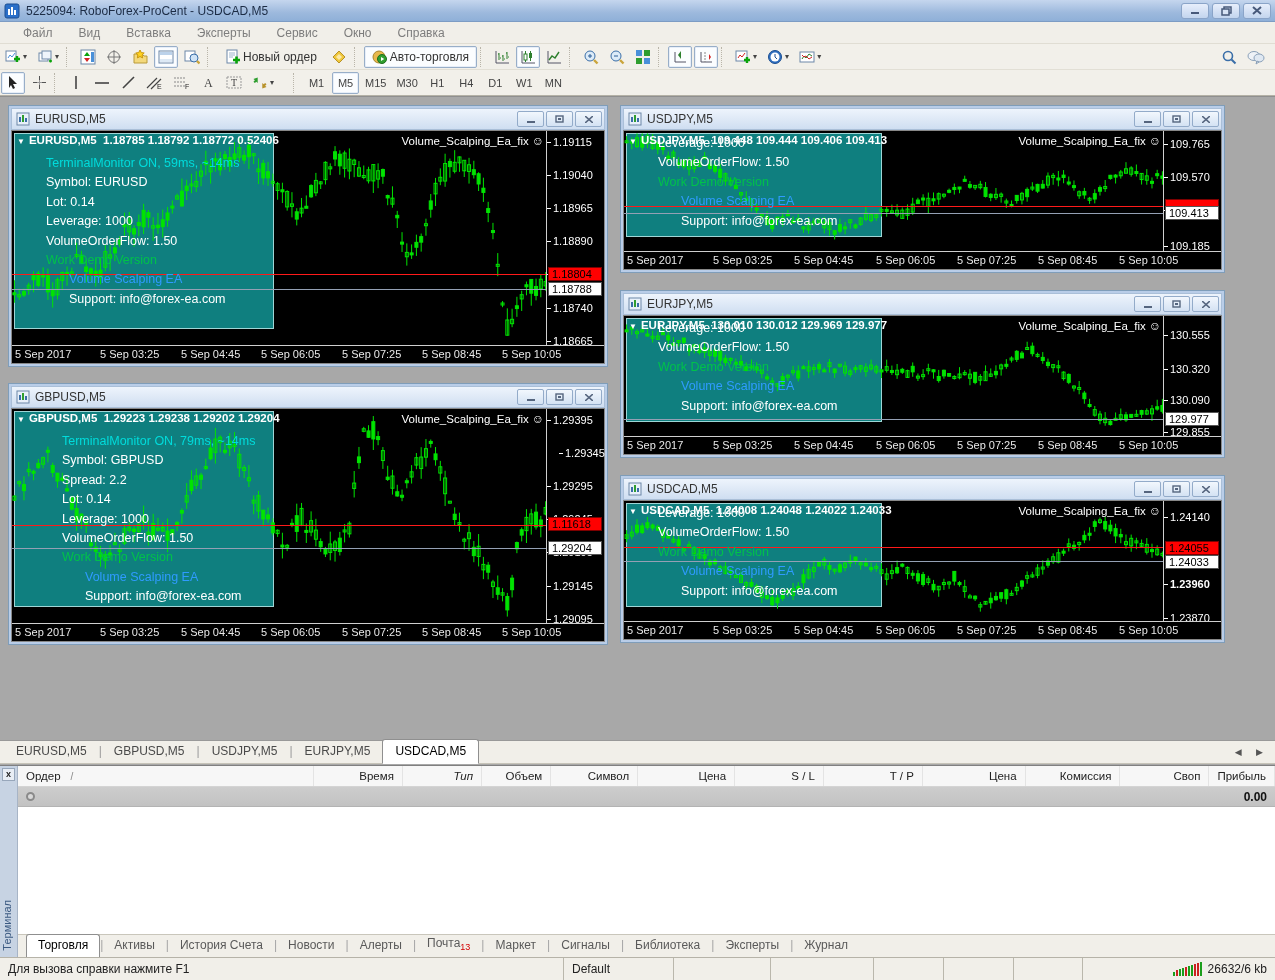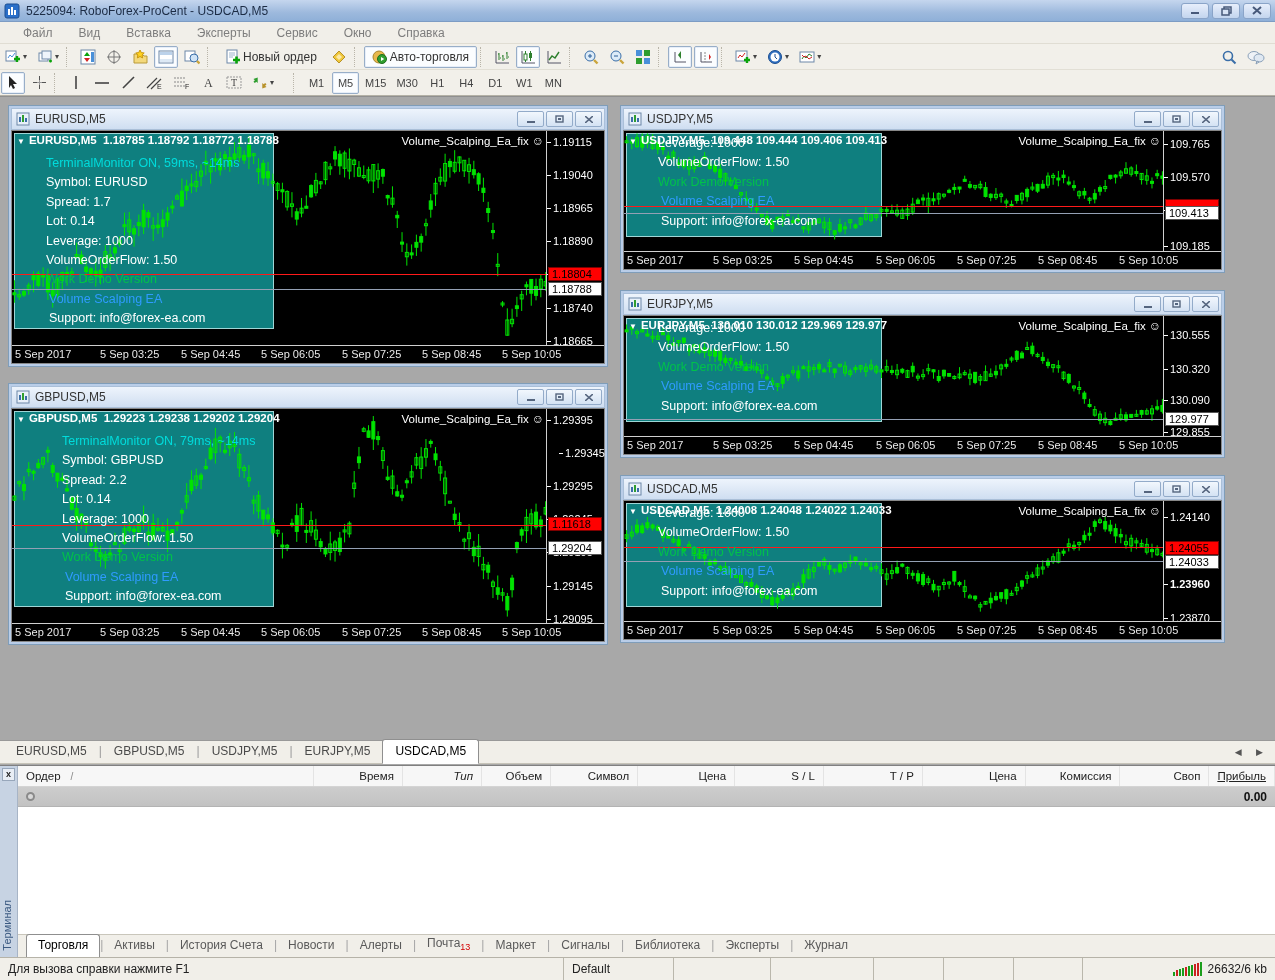--- a/index.html
+++ b/index.html
@@ -55,21 +55,21 @@
   .hline.bid { background:#94a0b4; }
   .pricebox { position:absolute; left:1px; right:2px; height:14px; line-height:13px; font-size:11px; padding-left:3px; z-index:4; }
   .pricebox.ask { background:#ff0000; color:#000; border:1px solid #7d0000; }
   .pricebox.bid { background:#fff; color:#000; border:1px solid #555; }
   .ovl-bg { position:absolute; z-index:1; background:rgba(16,138,138,0.92); border:1px solid #9fd6d6; }
   .ovl-text { position:absolute; z-index:4; }
   .ol { height:19.4px; line-height:19.4px; padding-left:32px; color:#fff; font-size:12.5px; white-space:pre; }
   .ol.cyan { color:#00dcdc; }
   .ol.green { color:#00c24a; }
   .ol.blue { color:#2f9bff; }
-  .ol.ind { padding-left:35px; }
+  .ol.ind { padding-left:55px; }
   .ohlc { position:absolute; left:5px; top:3px; z-index:5; color:#fff; font-size:11.5px; font-weight:bold; white-space:pre; }
   .ohlc .tri { font-size:8px; margin-right:4px; color:#fff; }
   .ea-label { position:absolute; right:2px; top:3px; z-index:5; color:#fff; font-size:11.5px;margin-left:12px; }
   .ea-label .smiley { margin-left:3px; font-size:12px; }
 
   
   #charttabs { position:absolute; left:0; top:740px; width:1275px; height:24px; background:#f1efe9;
     border-top:1px solid #999; border-bottom:1px solid #c6c3b8; display:flex; align-items:flex-end; padding:0 4px; }
   .ctab { color:#4a4a4a; font-size:12px; padding:4px 12px 5px; position:relative; }
   .ctab-sep { color:#9a9a9a; padding-bottom:5px; }
@@ -81,21 +81,21 @@
   #terminal { position:absolute; left:0; top:765px; width:1275px; height:192px; background:#fff; border-top:1px solid #808080; }
   #term-strip { position:absolute; left:0; top:0; width:18px; height:100%; background:#c7d3e3; border-right:1px solid #a7b4c6; }
   #term-close { position:absolute; top:2px; left:2px; width:13px; height:13px; background:#e9eef5; border:1px solid #98a7bb;
     color:#222; font-size:9px; line-height:11px; text-align:center; font-weight:bold; }
   #term-vlabel { position:absolute; bottom:6px; left:1px; writing-mode:vertical-rl; transform:rotate(180deg);
     color:#3c5a82; font-size:11px; }
   #term-main { position:absolute; left:18px; top:0; right:0; bottom:0; }
   #term-header { height:21px; display:flex; background:#f7f7f7; border-bottom:1px solid #d4d4d4; }
   .th-cell { height:100%; padding:4px 8px 0; font-size:11.5px; color:#222; border-right:1px solid #e4e4e4; white-space:nowrap; }
   .th-right { text-align:right; }
-  .th-flex { flex:1;text-decoration:underline; }
+  .th-flex { flex:1; }
   .sort-mark { color:#888; margin-left:10px; font-size:10px; }
   #balance-row { height:20px; background:linear-gradient(#cdcdcd,#c2c2c2); display:flex; align-items:center;
     padding:0 8px; border-bottom:1px solid #b3b3b3; font-weight:bold; font-size:12px; color:#111; }
   .bal-ico { width:9px; height:9px; border:2px solid #8a8a8a; border-radius:50%; margin-right:7px; background:#d8d8d8; }
   #balance-text { white-space:pre; }
   #balance-profit { margin-left:auto; font-weight:bold; }
   #term-tabs { position:absolute; left:0; right:0; bottom:0; height:23px; background:#f1efe9; border-top:1px solid #c9c6bb;
     display:flex; align-items:flex-end; padding-left:8px; }
   .ttab { color:#5a5a5a; font-size:12px; padding:3px 11px 5px; }
   .ttab.active { background:#fff; border:1px solid #8f8f8f; border-bottom:1px solid #fff; border-radius:3px 3px 0 0;
@@ -679,29 +679,28 @@
               <line x1="528.8214285714286" x2="528.8214285714286" y1="143.50357007032773" y2="166.25257417361303" stroke="#00e400"></line>
               <rect x="527.3214285714286" y="148.21884517744698" width="3" height="9.539087753514774" fill="none" stroke="#00e400"></rect>
               <line x1="533.6071428571428" x2="533.6071428571428" y1="141.0786618745513" y2="159.7846409742441" stroke="#00e400"></line>
               <rect x="532.1071428571428" y="150.56146152584813" width="3" height="4.342621804559612" fill="none" stroke="#00e400"></rect>
             </svg>
           <div class="hline ask" style="top:143px"></div>
           <div class="hline bid" style="top:158px"></div>
           <div class="ovl-text" style="left:2px;top:2px;width:280px;padding-top:21px">
             <div class="ol cyan">TerminalMonitor ON, 59ms, ~14ms</div>
             <div class="ol">Symbol: EURUSD</div>
-            <div class="ol">Spread: 1.7</div>
             <div class="ol">Lot: 0.14</div>
             <div class="ol">Leverage: 1000</div>
             <div class="ol">VolumeOrderFlow: 1.50</div>
             <div class="ol green">Work Demo Version</div>
             <div class="ol blue ind">Volume Scalping EA</div>
             <div class="ol ind">Support: info@forex-ea.com</div>
           </div>
-          <div class="ohlc"><span class="tri">▼</span><span>EURUSD,M5  1.18785 1.18792 1.18772 1.18788</span></div>
+          <div class="ohlc"><span class="tri">▼</span><span>EURUSD,M5  1.18785 1.18792 1.18772 0.52406</span></div>
           <div class="ea-label"><span>Volume_Scalping_Ea_fix</span><span class="smiley">☺</span></div>
         </div>
         <div class="scalecol" id="sc0">
             <div class="scale-label" style="top: 204px;">1.18665</div>
             <div class="scale-label" style="top: 171px;">1.18740</div>
             <div class="scale-label" style="top: 137px;">1.18815</div>
             <div class="scale-label" style="top: 104px;">1.18890</div>
             <div class="scale-label" style="top: 71px;">1.18965</div>
             <div class="scale-label" style="top: 38px;">1.19040</div>
             <div class="scale-label" style="top: 5px;">1.19115</div>

